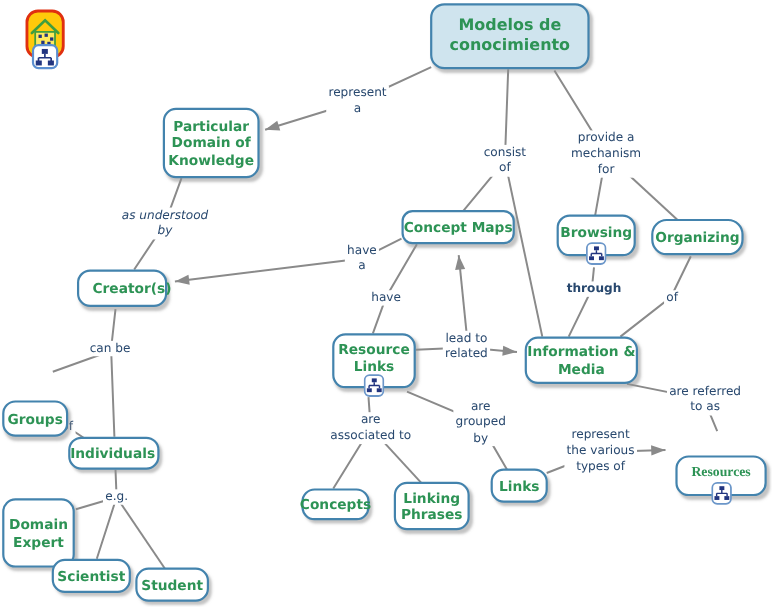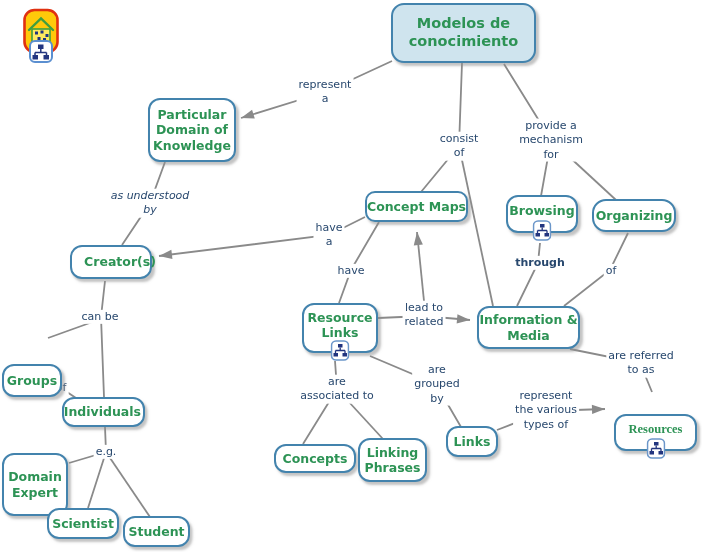--- a/index.html
+++ b/index.html
@@ -137,21 +137,21 @@
         <rect x="12" y="13" width="4.5" height="3.5" fill="#22357f"></rect>
       </svg></div>
     <div class="concept" style="left: 477px; top: 306px; width: 103px; height: 43px;"><span>Information &amp;
 Media</span></div>
     <div class="concept" style="left: 2px; top: 337px; width: 60px; height: 33px; margin-top: 27px;"><span>Groups</span></div>
     <div class="concept" style="left: 62px; top: 397px; width: 83px; height: 30px; justify-content: flex-end;"><span>Individuals</span></div>
     <div class="concept" style="left: 2px; top: 453px; width: 66px; height: 63px;"><span>Domain
 Expert</span></div>
     <div class="concept" style="left: 47px; top: 508px; width: 72px; height: 31px;"><span>Scientist</span></div>
     <div class="concept" style="left: 123px; top: 516px; width: 67px; height: 31px;"><span>Student</span></div>
-    <div class="concept" style="left: 274px; top: 444px; width: 82px; height: 29px;"><span>Concepts</span></div>
+    <div class="concept" style="left: 274px; top: 444px; width: 62px; height: 29px;"><span>Concepts</span></div>
     <div class="concept" style="left: 358px; top: 438px; width: 69px; height: 44px;"><span>Linking
 Phrases</span></div>
     <div class="concept" style="left: 446px; top: 426px; width: 52px; height: 31px;"><span>Links</span></div>
     <div class="concept badged" style="left: 614px; top: 414px; width: 83px; height: 37px; font-family: Liberation Serif, serif;"><span>Resources</span><svg class="badge" width="19" height="21" viewBox="0 0 19 21">
         <rect x="1" y="1" width="17" height="19" rx="4.5" fill="#ffffff" stroke="#6b96c9" stroke-width="1.6"></rect>
         <rect x="7.5" y="4" width="4.5" height="3.5" fill="#22357f"></rect>
         <path d="M9.7 7.5 v3 M5 10.5 h9.5 M5 10.5 v2.5 M14.5 10.5 v2.5" fill="none" stroke="#22357f" stroke-width="1.3"></path>
         <rect x="3" y="13" width="4.5" height="3.5" fill="#22357f"></rect>
         <rect x="12" y="13" width="4.5" height="3.5" fill="#22357f"></rect>
       </svg></div>

